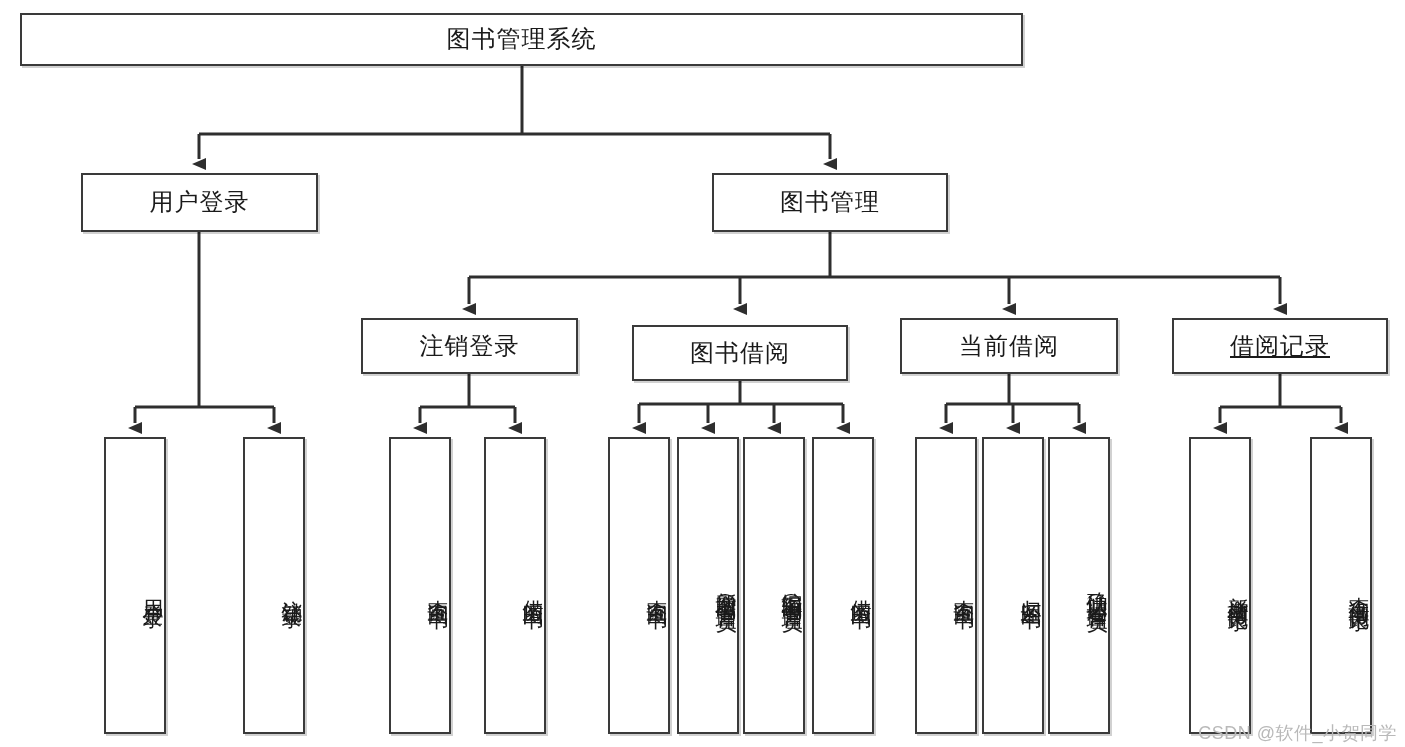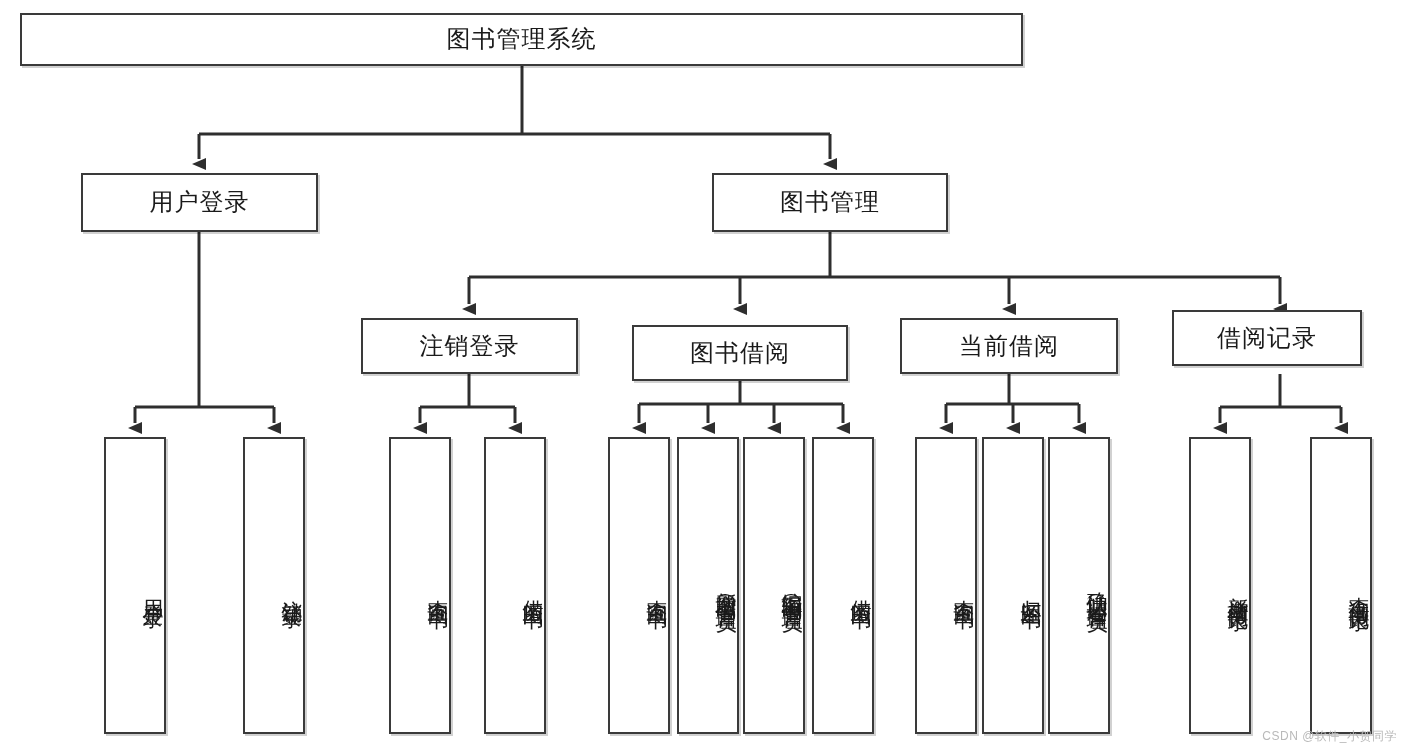--- a/index.html
+++ b/index.html
@@ -54,21 +54,21 @@
   .node.vert .vtext {
     writing-mode: vertical-rl;
     text-orientation: upright;
     display: block;
     text-align: center;
   }
   #watermark {
     position: absolute;
     right: 8px;
     bottom: 2px;
-    font-size: 12px;
+    font-size: 18px;
     color: #b9b9b9;
     letter-spacing: 0.5px;
     white-space: nowrap;
     user-select: none;
   }
 </style>
 </head>
 <body>
 
 <div id="canvas">
@@ -124,21 +124,21 @@
   </svg>
 
   <div class="node horiz" id="node-root" style="left: 20px; top: 13px; width: 1003px; height: 53px;">图书管理系统</div>
 
   <div class="node horiz" id="node-l2-0" style="left: 81px; top: 173px; width: 237px; height: 59px;">用户登录</div>
   <div class="node horiz" id="node-l2-1" style="left: 712px; top: 173px; width: 236px; height: 59px;">图书管理</div>
 
   <div class="node horiz" id="node-l3-0" style="left: 361px; top: 318px; width: 217px; height: 56px;">注销登录</div>
   <div class="node horiz" id="node-l3-1" style="left: 632px; top: 325px; width: 216px; height: 56px;">图书借阅</div>
   <div class="node horiz" id="node-l3-2" style="left: 900px; top: 318px; width: 218px; height: 56px; text-align: right;">当前借阅</div>
-  <div class="node horiz" id="node-l3-3" style="left: 1172px; top: 310px; width: 190px; height: 56px;">借阅记录</div>
+  <div class="node horiz" id="node-l3-3" style="left: 1172px; top: 318px; width: 216px; height: 56px; text-decoration: underline;">借阅记录</div>
 
   <div class="node vert" id="node-leaf-0" style="left: 104px; top: 437px; width: 62px; height: 297px;">
       <span class="vtext">用户登录</span>
     </div>
   <div class="node vert" id="node-leaf-1" style="left: 243px; top: 437px; width: 62px; height: 297px;">
       <span class="vtext">注销登录</span>
     </div>
   <div class="node vert" id="node-leaf-2" style="left: 389px; top: 437px; width: 62px; height: 297px;">
       <span class="vtext">查询图书</span>
     </div>

